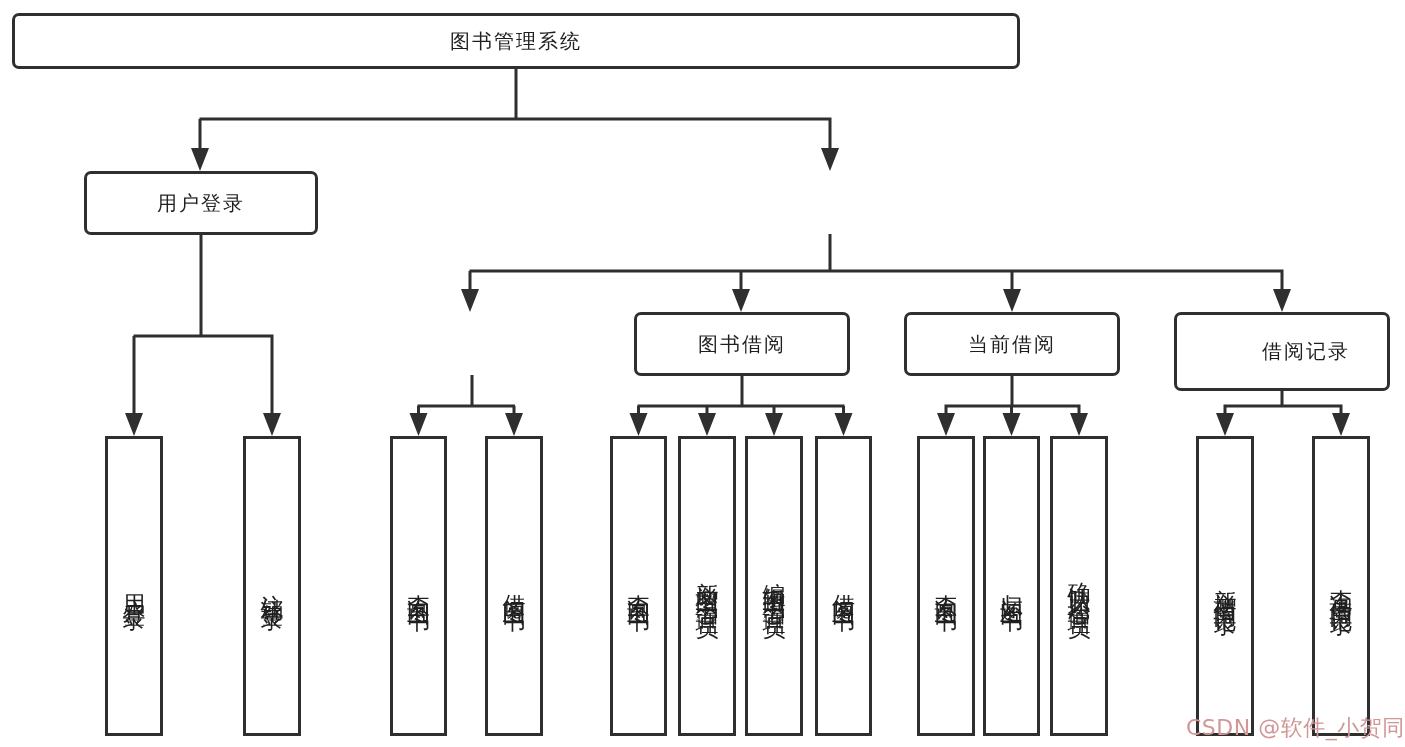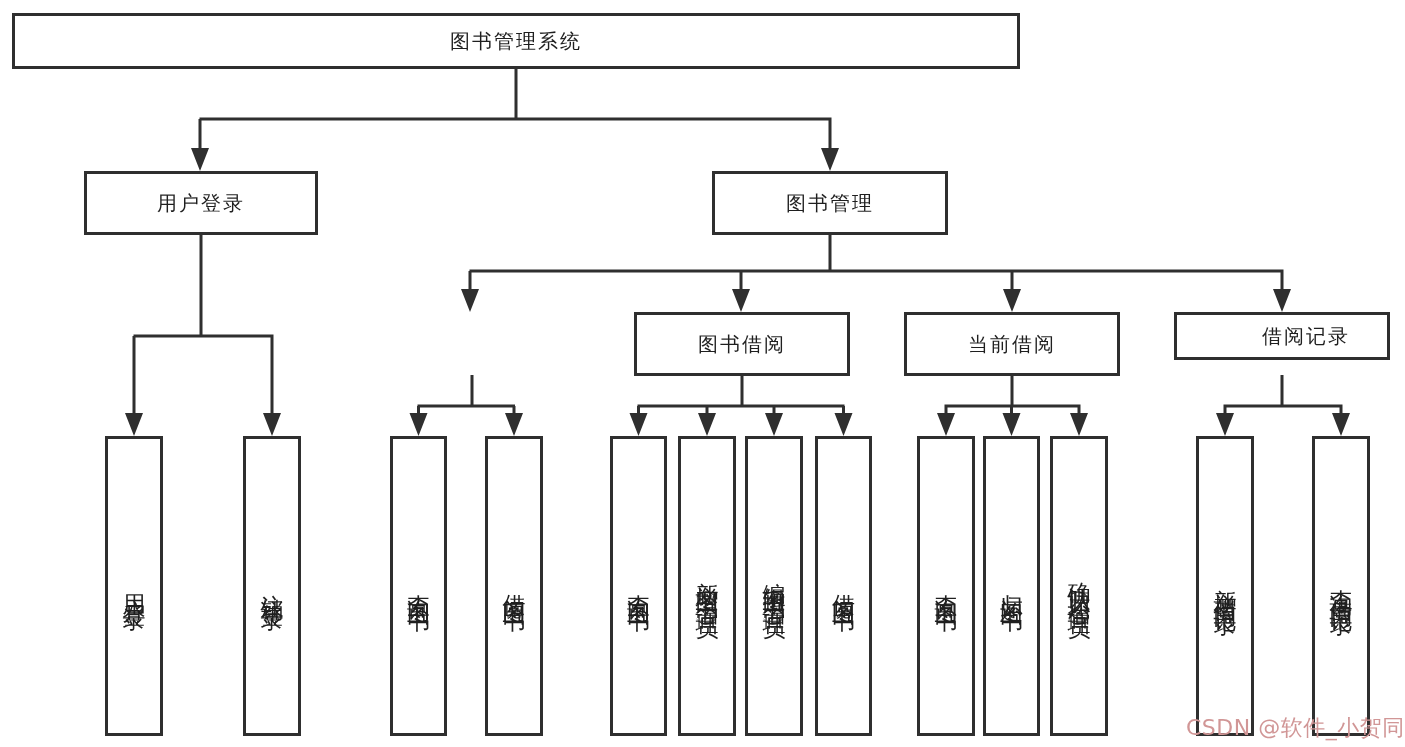--- a/index.html
+++ b/index.html
@@ -16,21 +16,21 @@
     overflow:hidden;color:var(--text-color);
   }
   .connector-layer{position:absolute;left:0;top:0;width:1405px;height:747px;
     color:var(--line-color);pointer-events:none;}
   .connector-layer path.ln{fill:none;stroke:currentColor;stroke-width:3;}
   .connector-layer path.hd{fill:currentColor;stroke:none;}
   .box{
     position:absolute;background:#fff;border:3px solid var(--line-color);
     display:flex;align-items:center;justify-content:center;text-align:center;
   }
-  .box-h{font-size:20px;letter-spacing:2px;white-space:nowrap;}
+  .box-h{font-size:20px;letter-spacing:2px;white-space:nowrap;border-radius:7px;}
   .box-v span{
     writing-mode:vertical-rl;text-orientation:mixed;
     font-size:23px;letter-spacing:5px;line-height:1;display:block;
   }
   .watermark{
     position:absolute;left:1186px;top:713px;font-size:22px;
     color:var(--wm-color);white-space:nowrap;letter-spacing:0.5px;
   }
 </style>
 </head>
@@ -65,25 +65,24 @@
     </g>
     <g>
       <path class="ln" d="M1282 375V406 M1223.5 406H1342.5 M1225 406V415 M1341 406V415"></path>
       <path class="hd" d="M1225 436 L1216 413 L1234 413 Z M1341 436 L1332 413 L1350 413 Z"></path>
     </g>
   </svg>
 
   <div class="box box-h" style="left:12px;top:13px;width:1008px;height:56px;">图书管理系统</div>
 
   <div class="box box-h" style="left:84px;top:171px;width:234px;height:64px;">用户登录</div>
-  <div class="box box-h" style="left:712px;top:171px;width:236px;height:64px;">图书管理</div>
 
   <div class="box box-h" style="left:634px;top:312px;width:216px;height:64px;font-family:Liberation Mono, monospace;">图书借阅</div>
   <div class="box box-h" style="left:904px;top:312px;width:216px;height:64px;">当前借阅</div>
-  <div class="box box-h" style="left:1174px;top:312px;width:216px;height:48px;padding-left:48px;">借阅记录</div>
+  <div class="box box-h" style="left:1174px;top:312px;width:216px;height:79px;padding-left:48px;">借阅记录</div>
 
   <div class="box box-v" style="left:105px;top:436px;width:58px;height:300px;">
     <span>用户登录</span>
   </div>
   <div class="box box-v" style="left:243px;top:436px;width:58px;height:300px;">
     <span>注销登录</span>
   </div>
 
   <div class="box box-v" style="left:390px;top:436px;width:57px;height:300px;">
     <span>查询图书</span>

